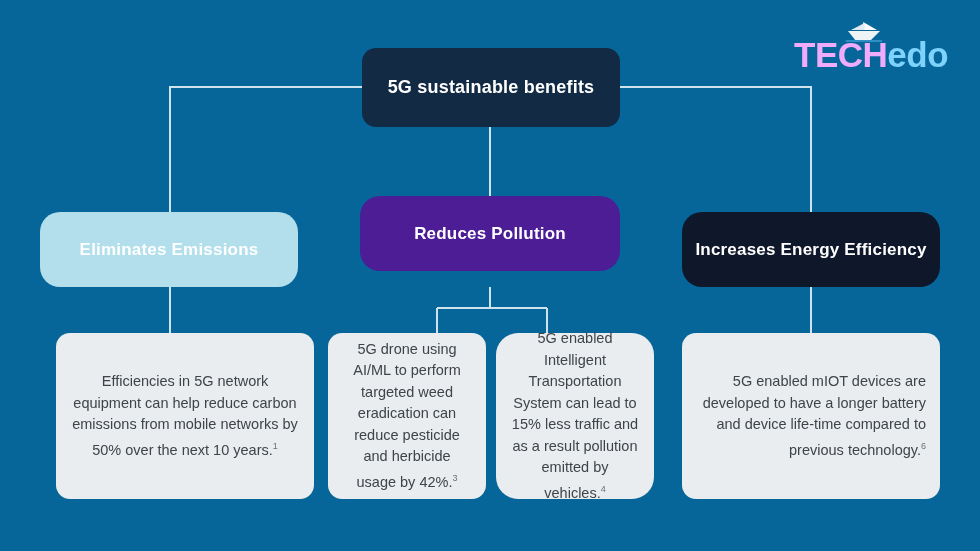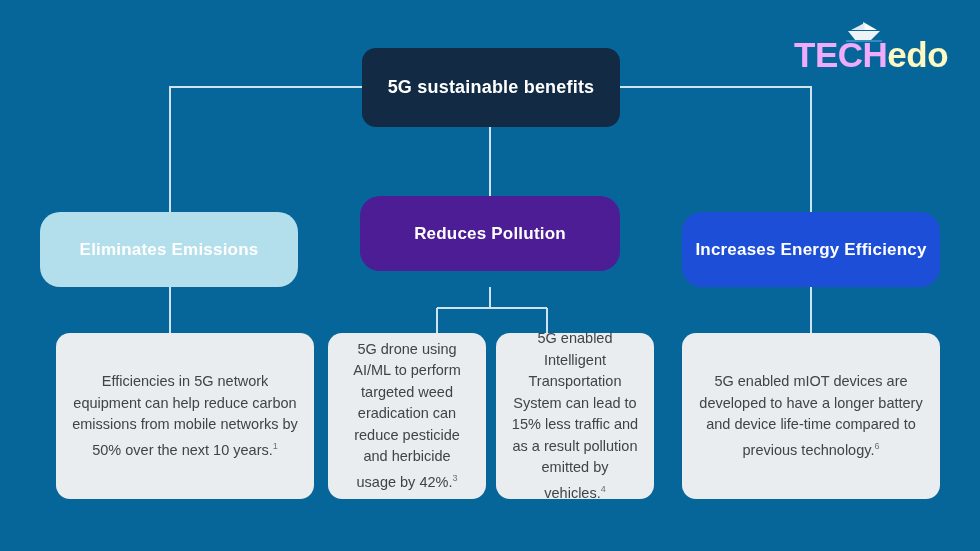--- a/index.html
+++ b/index.html
@@ -40,21 +40,21 @@
     left: 0;
     top: 16px;
     width: 170px;
     font-size: 35px;
     font-weight: bold;
     letter-spacing: -0.5px;
     line-height: 38px;
     white-space: nowrap;
   }
   .logo-tech { color: #f0abfc; margin-left: 32px; }
-  .logo-edo  { color: #fef9c3; }
+  .logo-edo  { color: #7dd3fc; }
 
   
   #connectors {
     position: absolute;
     left: 0;
     top: 0;
     width: 980px;
     height: 551px;
     pointer-events: none;
   }
@@ -93,42 +93,42 @@
   .cat-node .node-label {
     color: #ffffff;
     font-size: 17px;
     font-weight: bold;
     line-height: 23px;
     letter-spacing: 0.2px;
     padding: 0 12px;
   }
   #cat-node-0 { left: 40px;  top: 212px; width: 258px; background: #b2dfeb; }
   #cat-node-1 { left: 360px; top: 196px; width: 260px; background: #4c1d95; }
-  #cat-node-2 { left: 682px; top: 212px; width: 258px; background: #1d4ed8; }
+  #cat-node-2 { left: 682px; top: 212px; width: 258px; background: #0f172a; }
 
   
   .detail-node {
     background: #e9edf0;
     border-radius: 14px;
     padding: 10px 14px;
   }
   .detail-node .node-label {
     color: #3f4449;
     font-size: 14.5px;
     line-height: 21.5px;
   }
   .detail-node .fnote {
     font-size: 9px;
     vertical-align: super;
     color: #6a7076;
   }
   #detail-node-0 { left: 40px;  top: 333px; width: 258px; height: 166px; margin-left: 16px; }
   #detail-node-1 { left: 328px; top: 333px; width: 158px; height: 166px; }
-  #detail-node-2 { left: 496px; top: 333px; width: 158px; height: 166px; }
-  #detail-node-3 { left: 682px; top: 333px; width: 258px; height: 166px; }
+  #detail-node-2 { left: 496px; top: 333px; width: 158px; height: 166px; border-radius: 22px; }
+  #detail-node-3 { left: 682px; top: 333px; width: 258px; height: 166px; text-align: right; }
 </style>
 </head>
 <body>
 
 <div id="slide">
 
   <svg id="connectors" viewBox="0 0 980 551" width="980" height="551">
     <g stroke="#cfe3ef" stroke-width="2" fill="none" shape-rendering="crispEdges">
 
       <path d="M362 87 L170 87 L170 212"></path>

